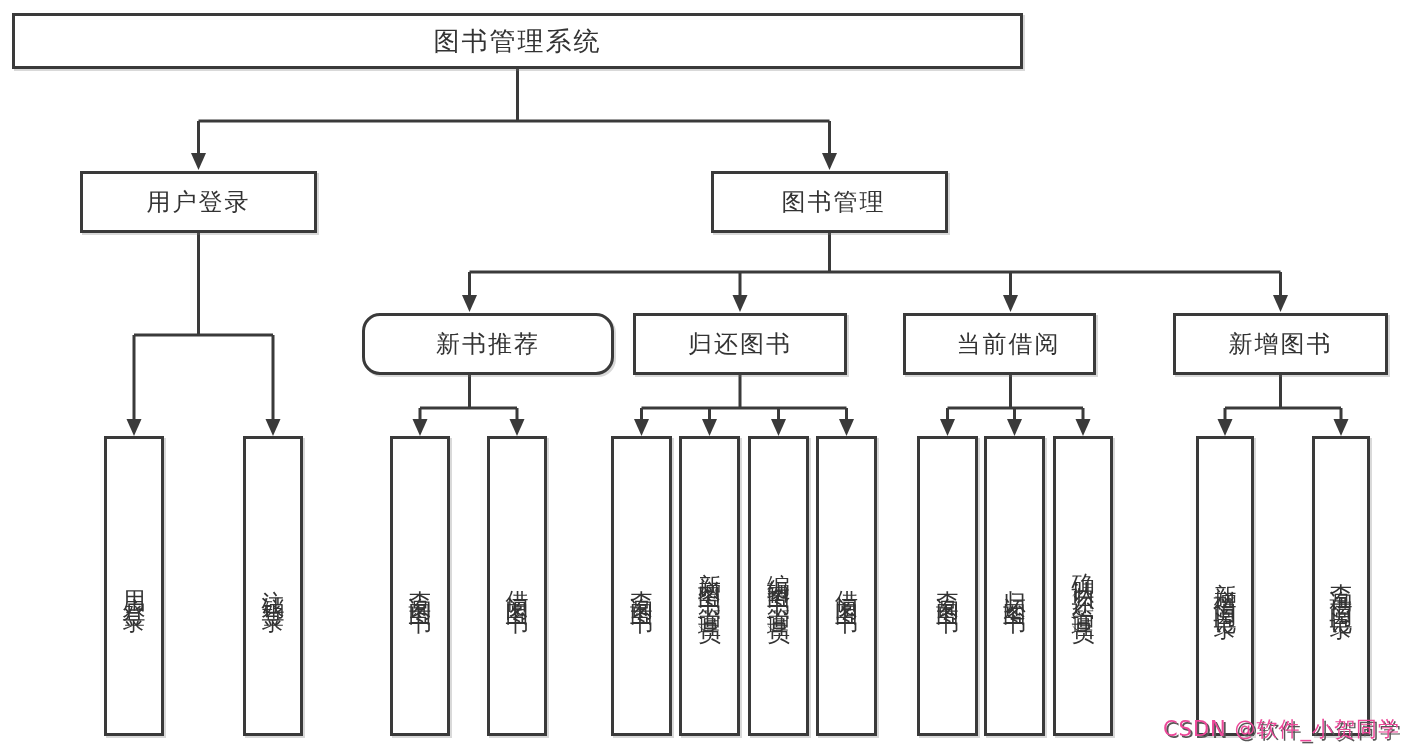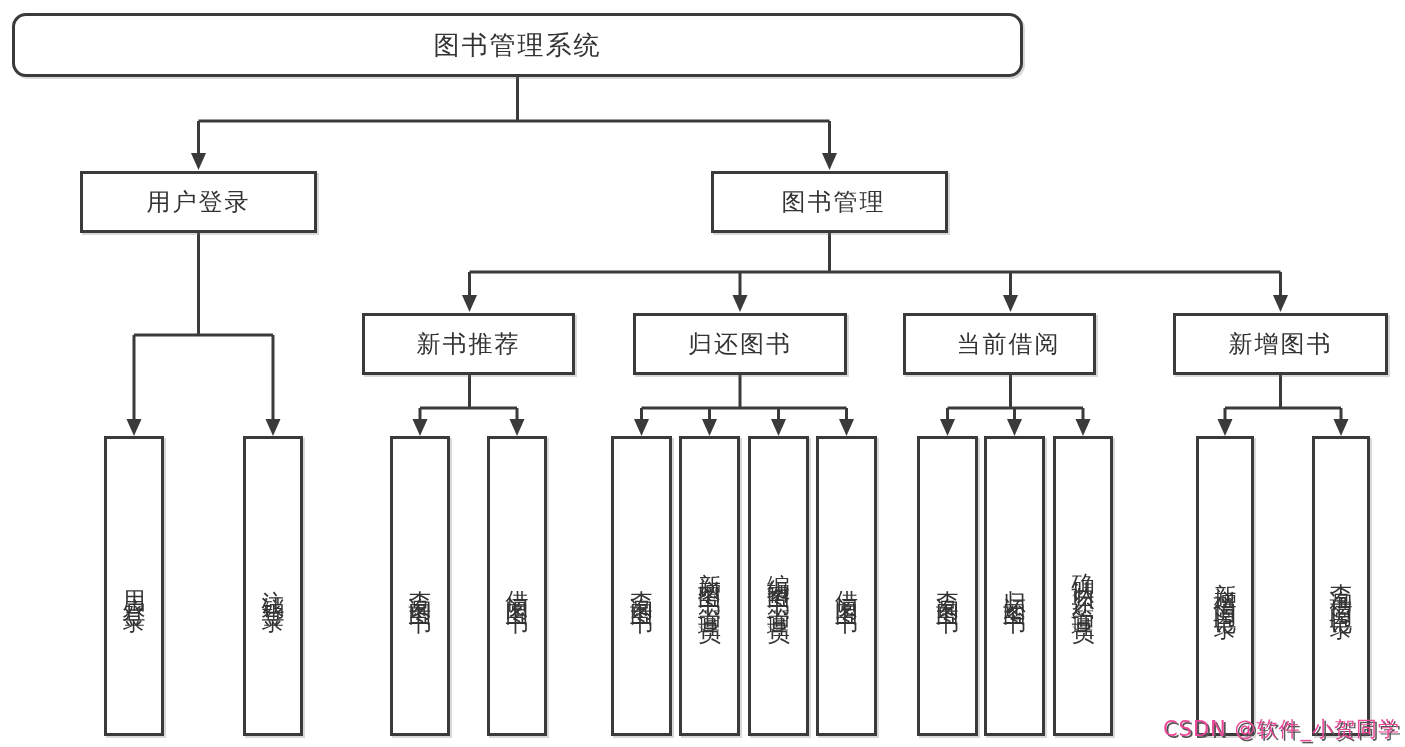--- a/index.html
+++ b/index.html
@@ -88,26 +88,26 @@
       <polygon points="771,419 786,419 778.5,436"></polygon>
       <polygon points="839,419 854,419 846.5,436"></polygon>
       <polygon points="940,419 955,419 947.5,436"></polygon>
       <polygon points="1007,419 1022,419 1014.5,436"></polygon>
       <polygon points="1075.5,419 1090.5,419 1083,436"></polygon>
       <polygon points="1217.5,419 1232.5,419 1225,436"></polygon>
       <polygon points="1333.5,419 1348.5,419 1341,436"></polygon>
     </g>
   </svg>
 
-  <div class="box h title" style="left:12px; top:13px; width:1011px; height:64px;border-radius:14px;">图书管理系统</div>
+  <div class="box h title" style="left:12px; top:13px; width:1011px; height:56px;">图书管理系统</div>
 
   <div class="box h" style="left:80px; top:171px; width:237px; height:62px;">用户登录</div>
   <div class="box h" style="left:711px; top:171px; width:237px; height:62px;padding-left:8px;">图书管理</div>
 
-  <div class="box h" style="left:362px; top:313px; width:213px; height:62px;">新书推荐</div>
+  <div class="box h" style="left:362px; top:313px; width:252px; height:62px;border-radius:18px;">新书推荐</div>
   <div class="box h" style="left:633px; top:313px; width:214px; height:62px;">归还图书</div>
   <div class="box h" style="left:903px; top:313px; width:193px; height:62px;padding-left:18px;">当前借阅</div>
   <div class="box h" style="left:1173px; top:313px; width:215px; height:62px;">新增图书</div>
 
   <div class="box v" style="left:104px; top:436px; width:60px; height:300px;">用户登录</div>
   <div class="box v" style="left:243px; top:436px; width:60px; height:300px;">注销登录</div>
 
   <div class="box v" style="left:390px; top:436px; width:60px; height:300px;">查询图书</div>
   <div class="box v" style="left:487px; top:436px; width:60px; height:300px;">借阅图书</div>
 

